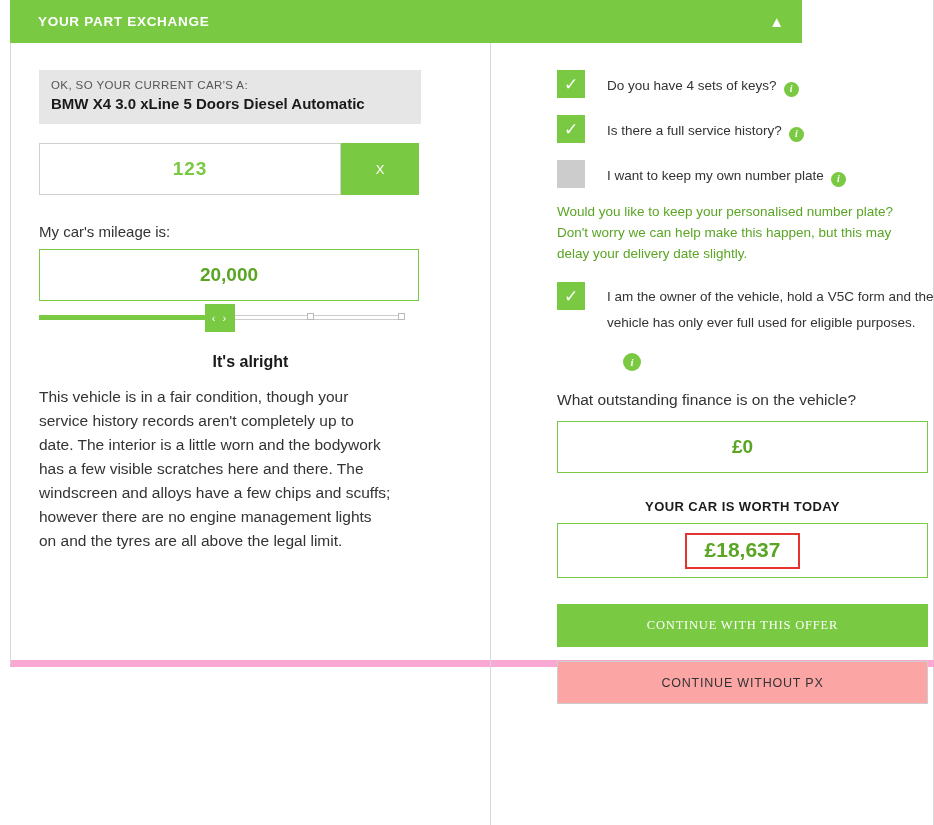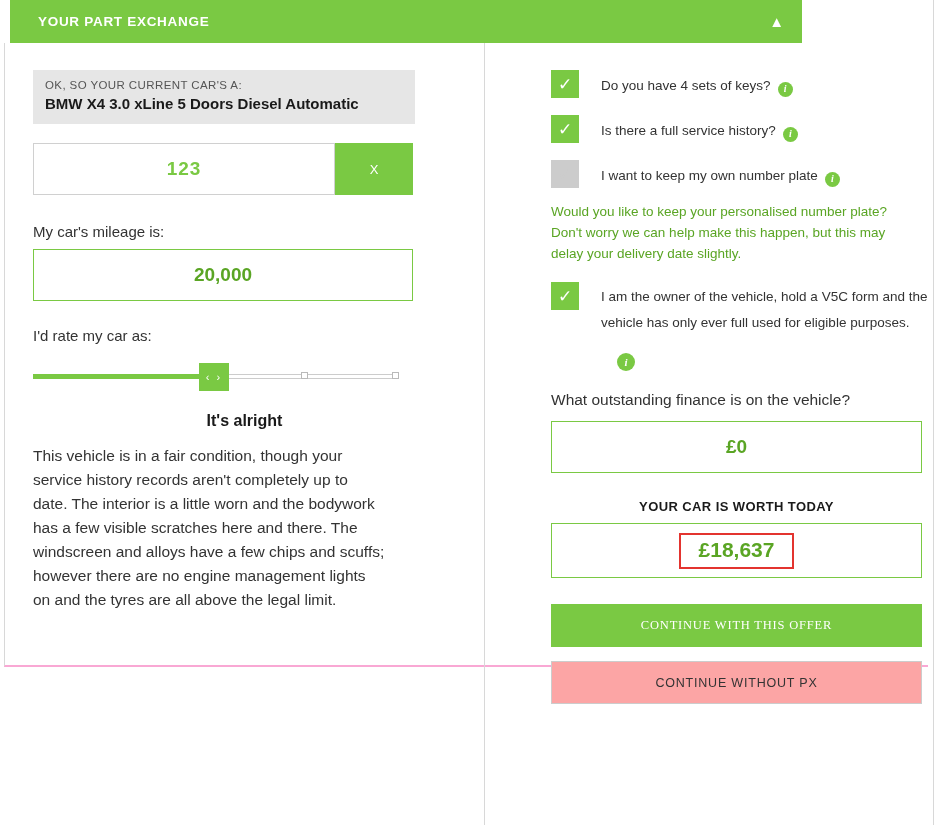--- a/index.html
+++ b/index.html
@@ -46,27 +46,27 @@
     color: #ffffff;
     font-size: 15px;
     line-height: 1;
     cursor: pointer;
     user-select: none;
   }
 
   
   .content {
     position: absolute;
-    left: 4px;
+    left: 10px;
     top: 43px;
     width: 924px;
     height: 624px;
     box-sizing: border-box;
     border-left: 1px solid #d8d8d8;
-    border-bottom: 2px solid #f9a8d4;
+    border-bottom: 7px solid #f9a8d4;
   }
   .col-left {
     position: absolute;
     left: 0;
     top: 0;
     width: 480px;
     height: 782px;
     box-sizing: border-box;
     border-right: 1px solid #d8d8d8;
     padding: 27px 28px 0 28px;
@@ -381,21 +381,20 @@
       </div>
 
       <div class="reg-row">
         <input class="reg-input" type="text" value="123" style="">
         <button class="reg-clear">X</button>
       </div>
 
       <div class="field-label">My car's mileage is:</div>
       <input class="mileage-input" type="text" value="20,000" style="">
 
-      <div class="rate-label">I'd rate my car as:</div>
 
       <div class="slider-wrap">
         <div class="slider-track"></div>
         <div class="slider-fill"></div>
         <div class="slider-tick" style="left:268px;"></div>
         <div class="slider-tick" style="left:359px;"></div>
         <div class="slider-handle">‹ ›</div>
       </div>
 
       <div class="rating-title">It's alright</div>

